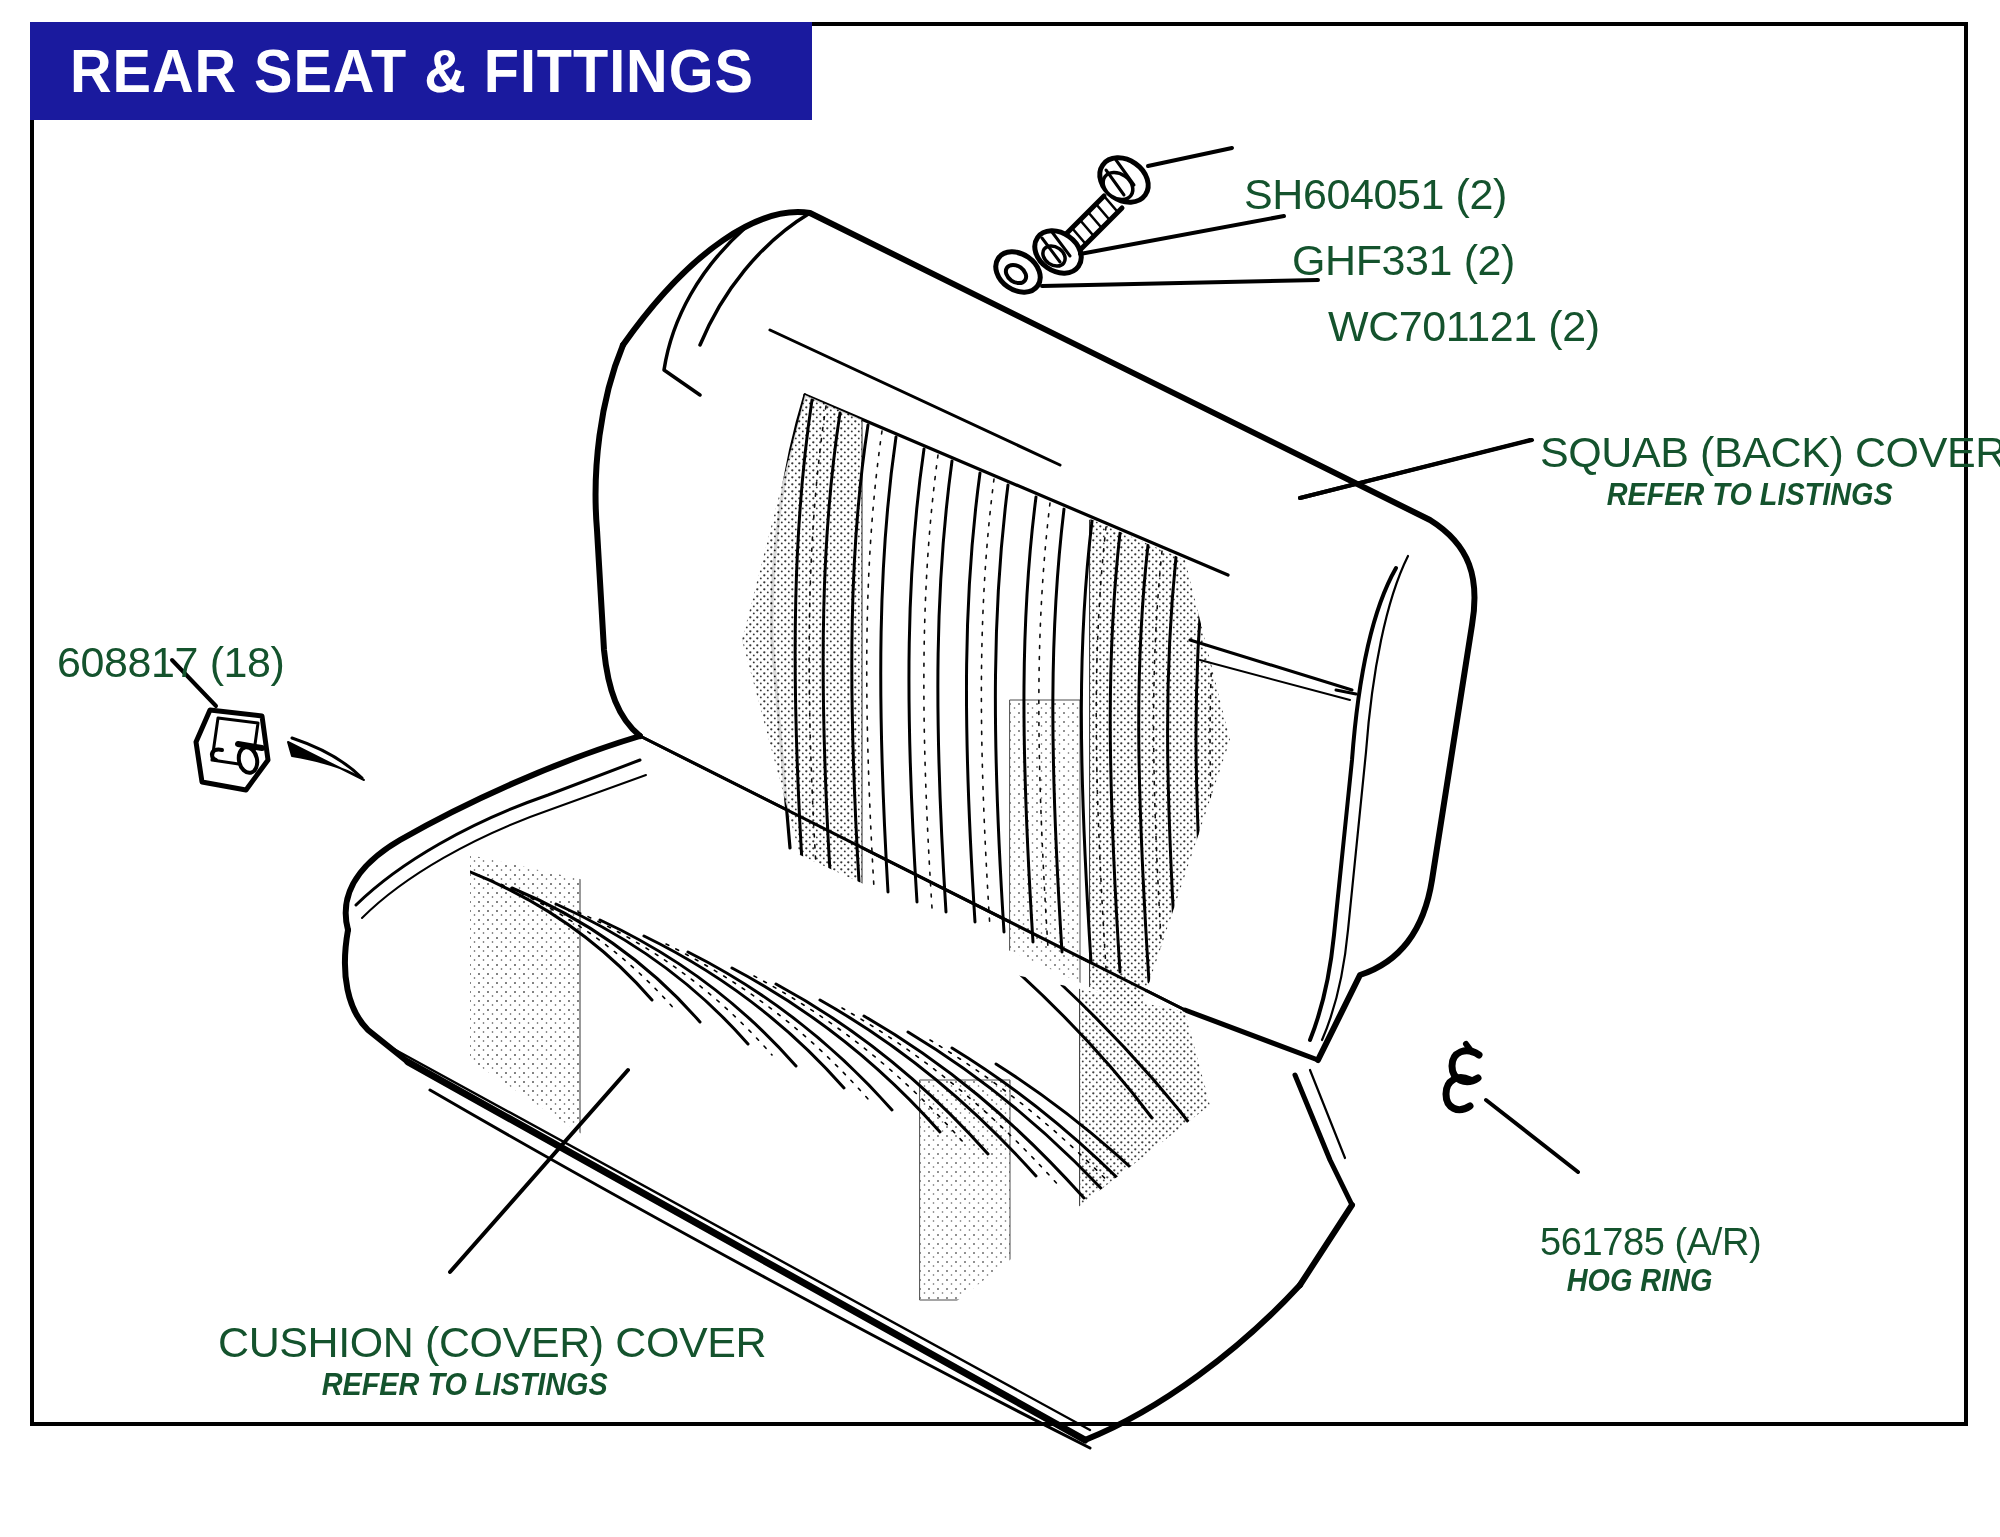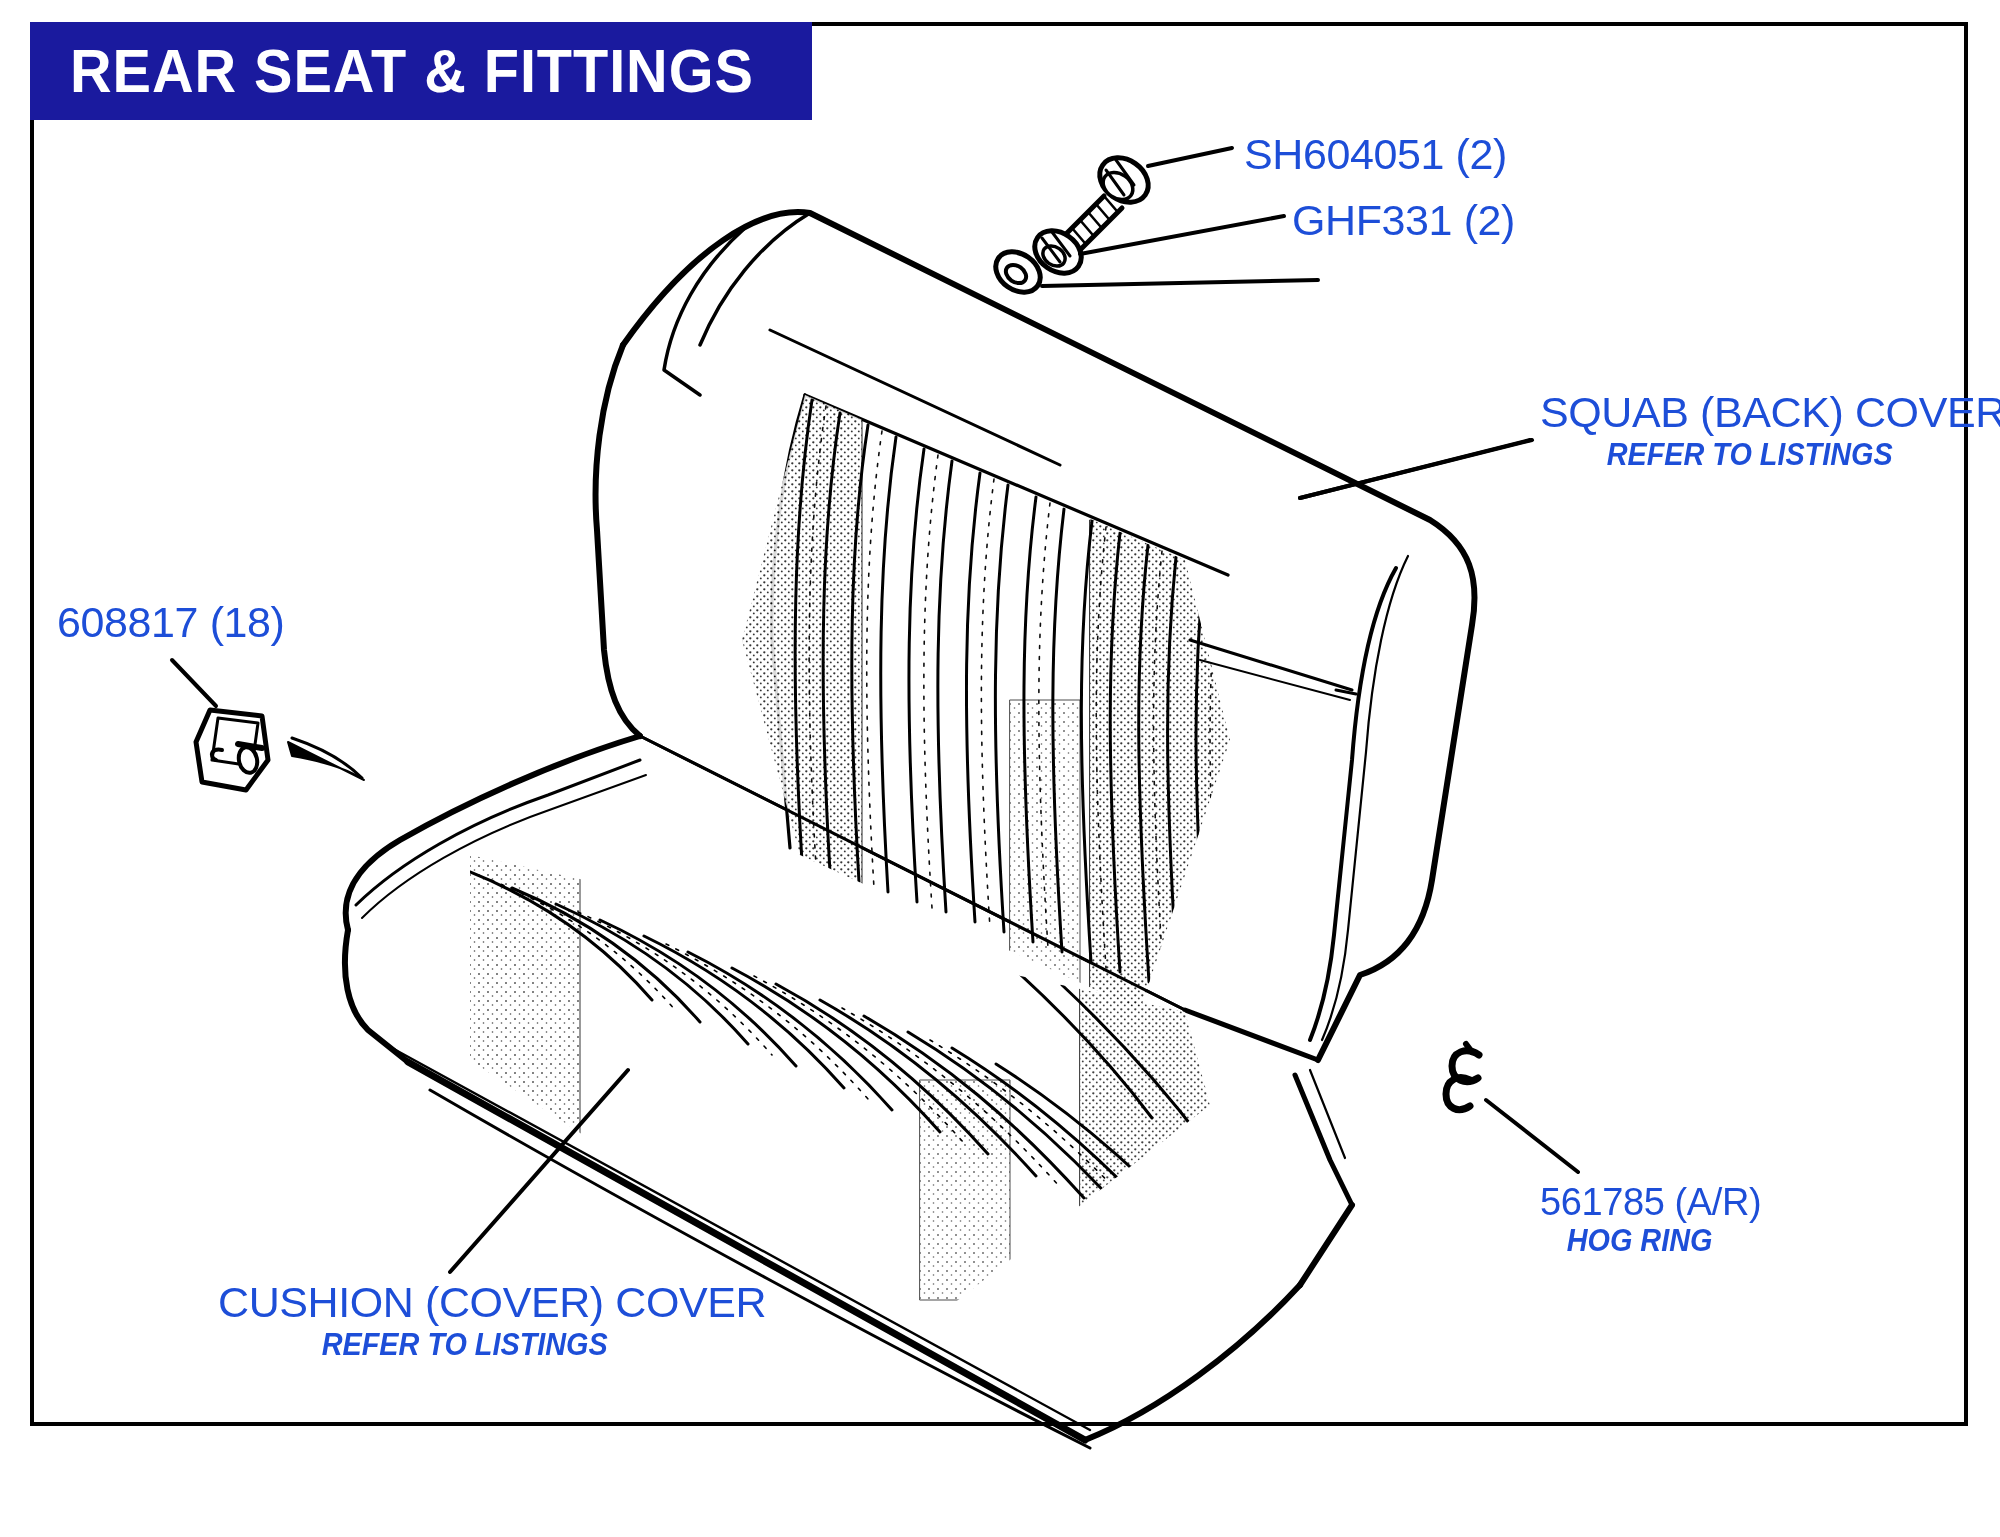--- a/index.html
+++ b/index.html
@@ -39,24 +39,25 @@
     transform:scaleX(.93);
     transform-origin:left center;
     white-space:nowrap;
     line-height:1;
   }
   
   #art{position:absolute;left:0;top:0;width:2000px;height:1537px;z-index:1;}
   
   .lbl{
     position:absolute;
-    color:#1d4ed8;
+    color:#14532d;
     white-space:nowrap;
     line-height:1.06;
     z-index:5;
+    margin-top:40px;
   }
   .pn{               
     font-family:"Liberation Sans",sans-serif;
     font-weight:400;
     font-size:43px;
     letter-spacing:-.4px;
   }
   .pn-sm{
     font-family:"Liberation Sans",sans-serif;
     font-weight:400;
@@ -347,20 +348,23 @@
 
 
   <div class="lbl" id="lbl-sh">
     <div class="pn">SH604051 (2)</div>
   </div>
 
   <div class="lbl" id="lbl-ghf">
     <div class="pn">GHF331 (2)</div>
   </div>
 
+  <div class="lbl" id="lbl-wc">
+    <div class="pn">WC701121 (2)</div>
+  </div>
 
   <div class="lbl" id="lbl-squab">
     <div class="pn">SQUAB (BACK) COVER</div>
     <div class="sub">REFER TO LISTINGS</div>
   </div>
 
   <div class="lbl" id="lbl-608">
     <div class="pn">608817 (18)</div>
   </div>
 

